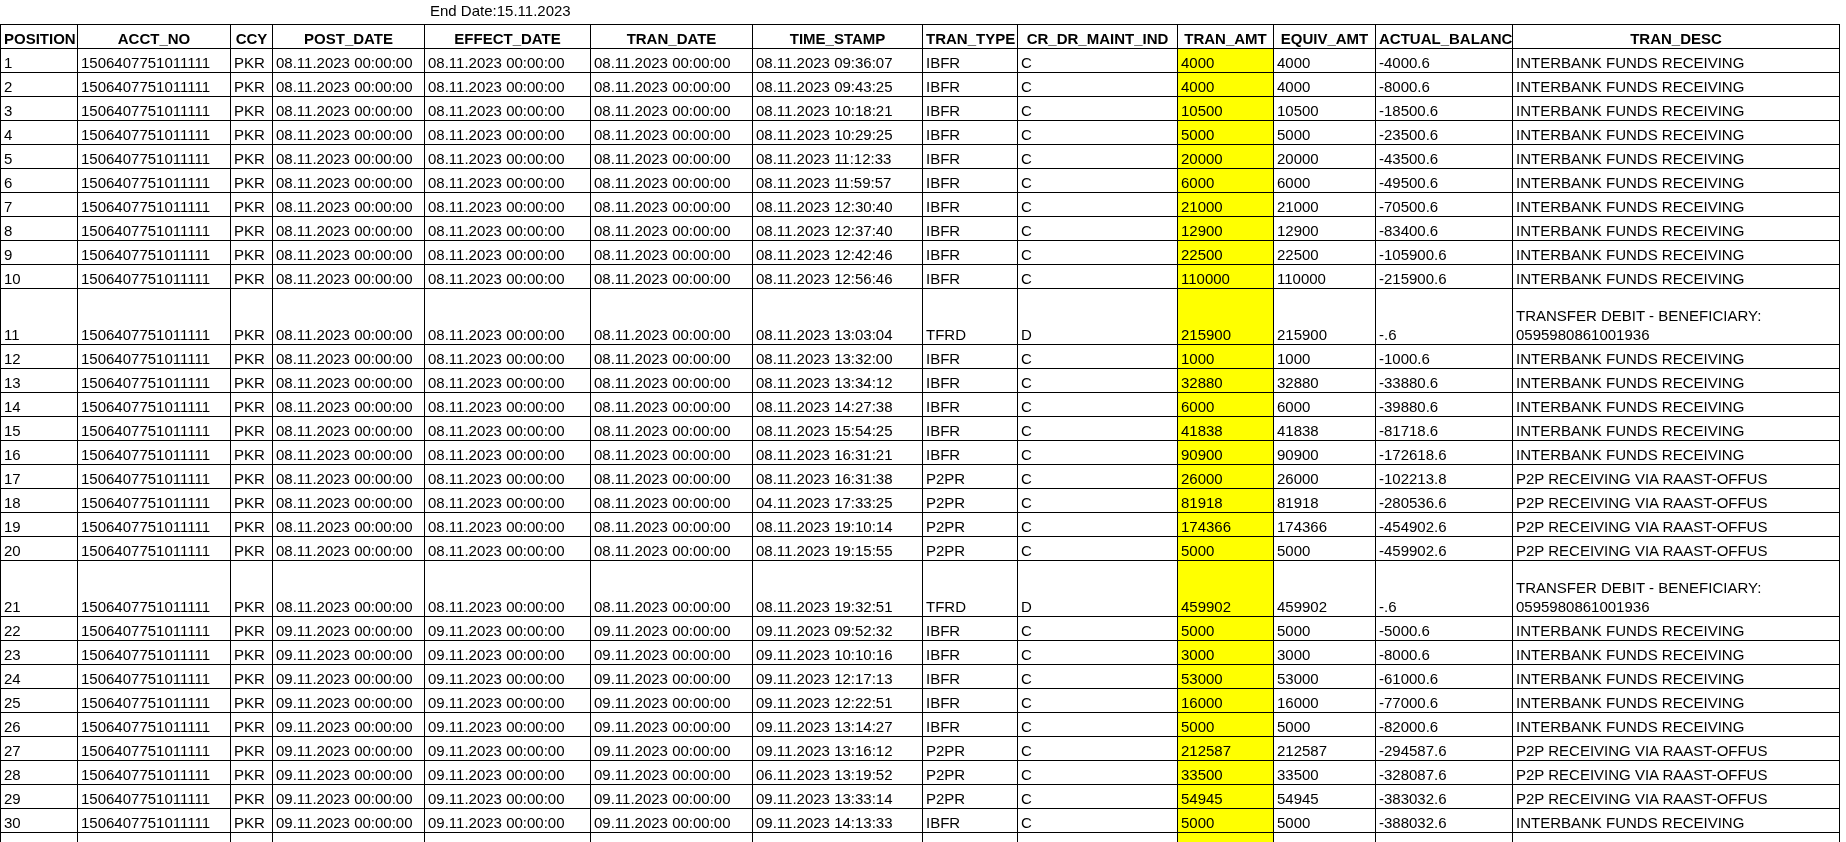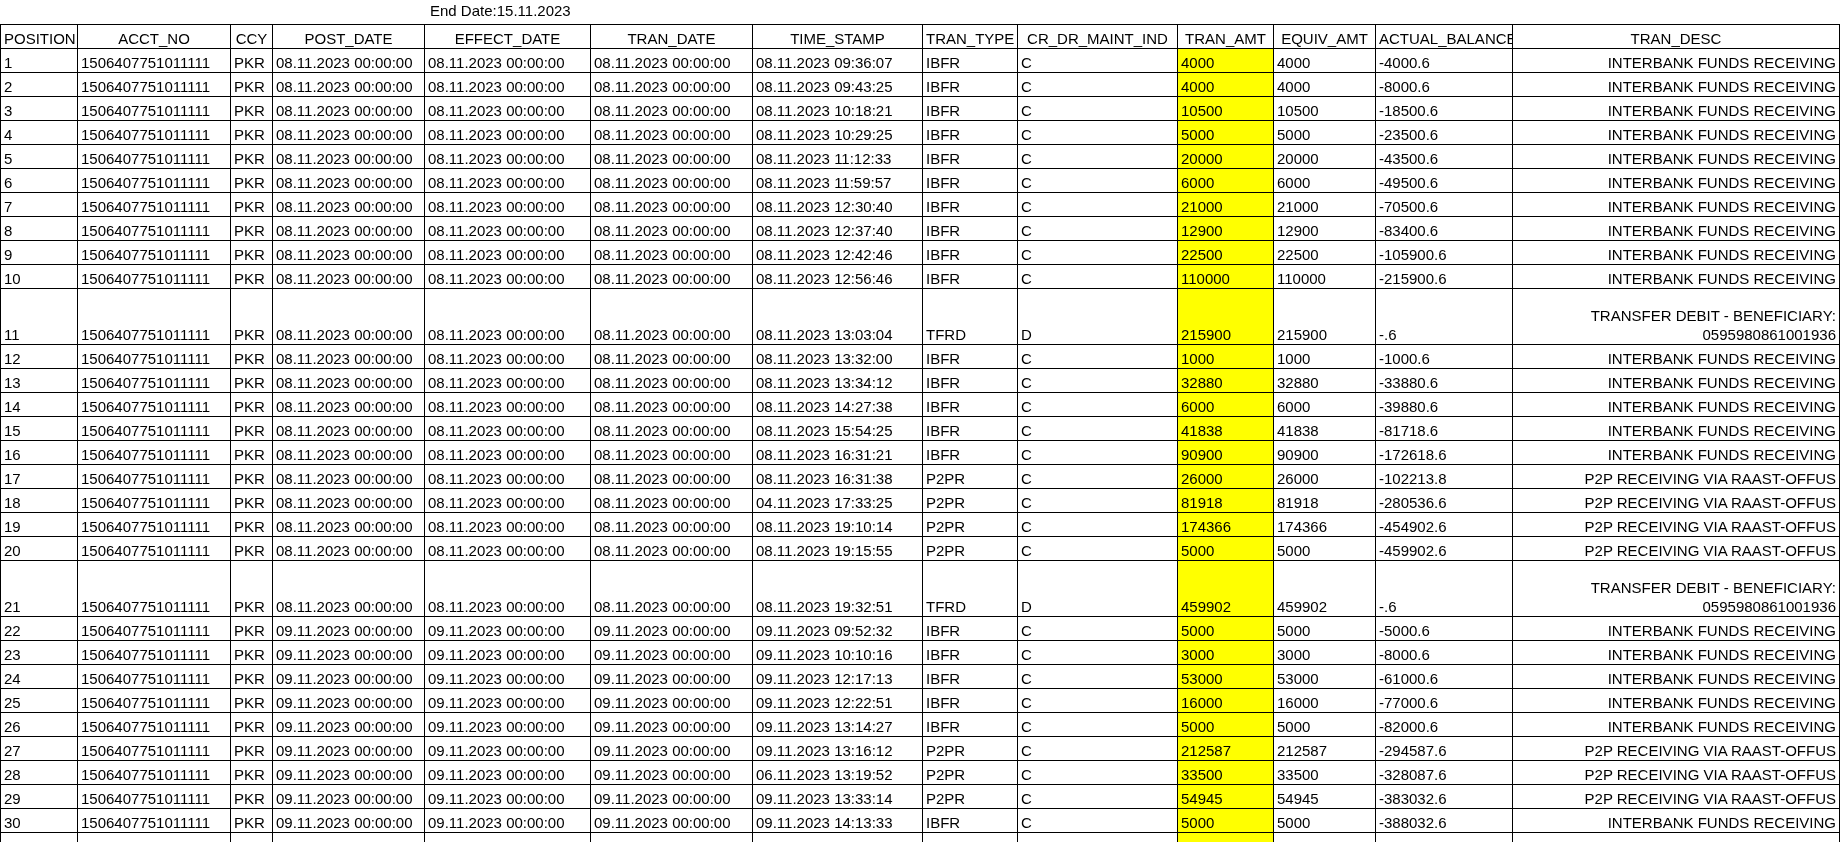--- a/index.html
+++ b/index.html
@@ -32,29 +32,29 @@
     border: 1px solid #000000;
     padding: 0 3px;
     font-size: 15px;
     line-height: 19px;
     vertical-align: bottom;
     overflow: hidden;
     white-space: nowrap;
     text-align: left;
   }
   table.grid th {
-    font-weight: normal;
+    font-weight: bold;
     text-align: center;
     height: 23px;
     white-space: nowrap;
   }
   table.grid tr.row { height: 24px; }
   table.grid tr.row.tall { height: 56px; }
   table.grid td.hl { background: #ffff00; }
-  table.grid td.desc { white-space: normal; text-align: right; }
+  table.grid td.desc { white-space: normal; }
 </style>
 </head>
 <body>
 
 <div class="top-band">
   <div class="end-date">End Date:15.11.2023</div>
 </div>
 
 <table class="grid">
   <colgroup>

